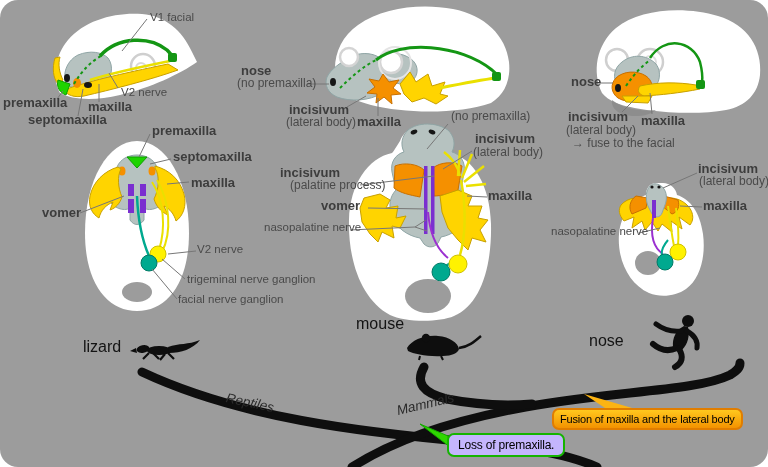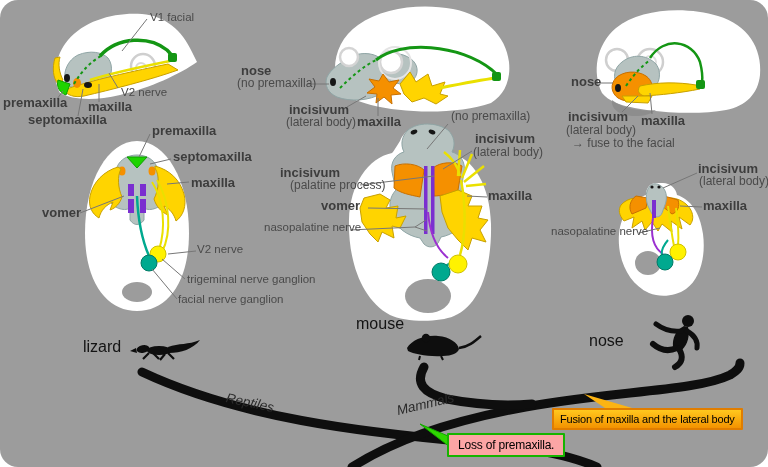--- a/index.html
+++ b/index.html
@@ -4,22 +4,22 @@
 <style>
   html,body{margin:0;padding:0;background:#ffffff;font-family:"Liberation Sans",sans-serif;}
   .canvas{position:relative;width:768px;height:467px;background:#9c9c9c;border-radius:18px;overflow:hidden;}
   .art{position:absolute;left:0;top:0;}
   .lbl{position:absolute;white-space:nowrap;line-height:1.05;}
   .b{font-weight:bold;font-size:13px;color:#3d3d3d;}
   .r{font-size:11.5px;color:#4a4a4a;}
   .s{font-size:12px;color:#4a4a4a;}
   .taxa{font-weight:normal;font-size:16px;color:#141414;}
   .branch{font-style:italic;font-size:13.5px;color:#2b2b2b;transform-origin:left center;}
-  .callout{position:absolute;border-radius:1px;color:#000;white-space:nowrap;}
-  .loss{background:#fca5a5;border:2px solid #15b400;font-size:12px;padding:3px 9px;letter-spacing:-0.2px;}
+  .callout{position:absolute;border-radius:7px;color:#000;white-space:nowrap;}
+  .loss{background:#c4b5fd;border:2px solid #15b400;font-size:12px;padding:3px 9px;letter-spacing:-0.2px;}
   .fusion{background:linear-gradient(180deg,#ffc81e,#f39200);border:2px solid #e07d00;font-size:11px;padding:3px 6px;letter-spacing:-0.2px;}
 </style>
 </head>
 <body>
 
 <div class="canvas">
 
 <svg class="art" width="768" height="467" viewBox="0 0 768 467">
 
   <g>

